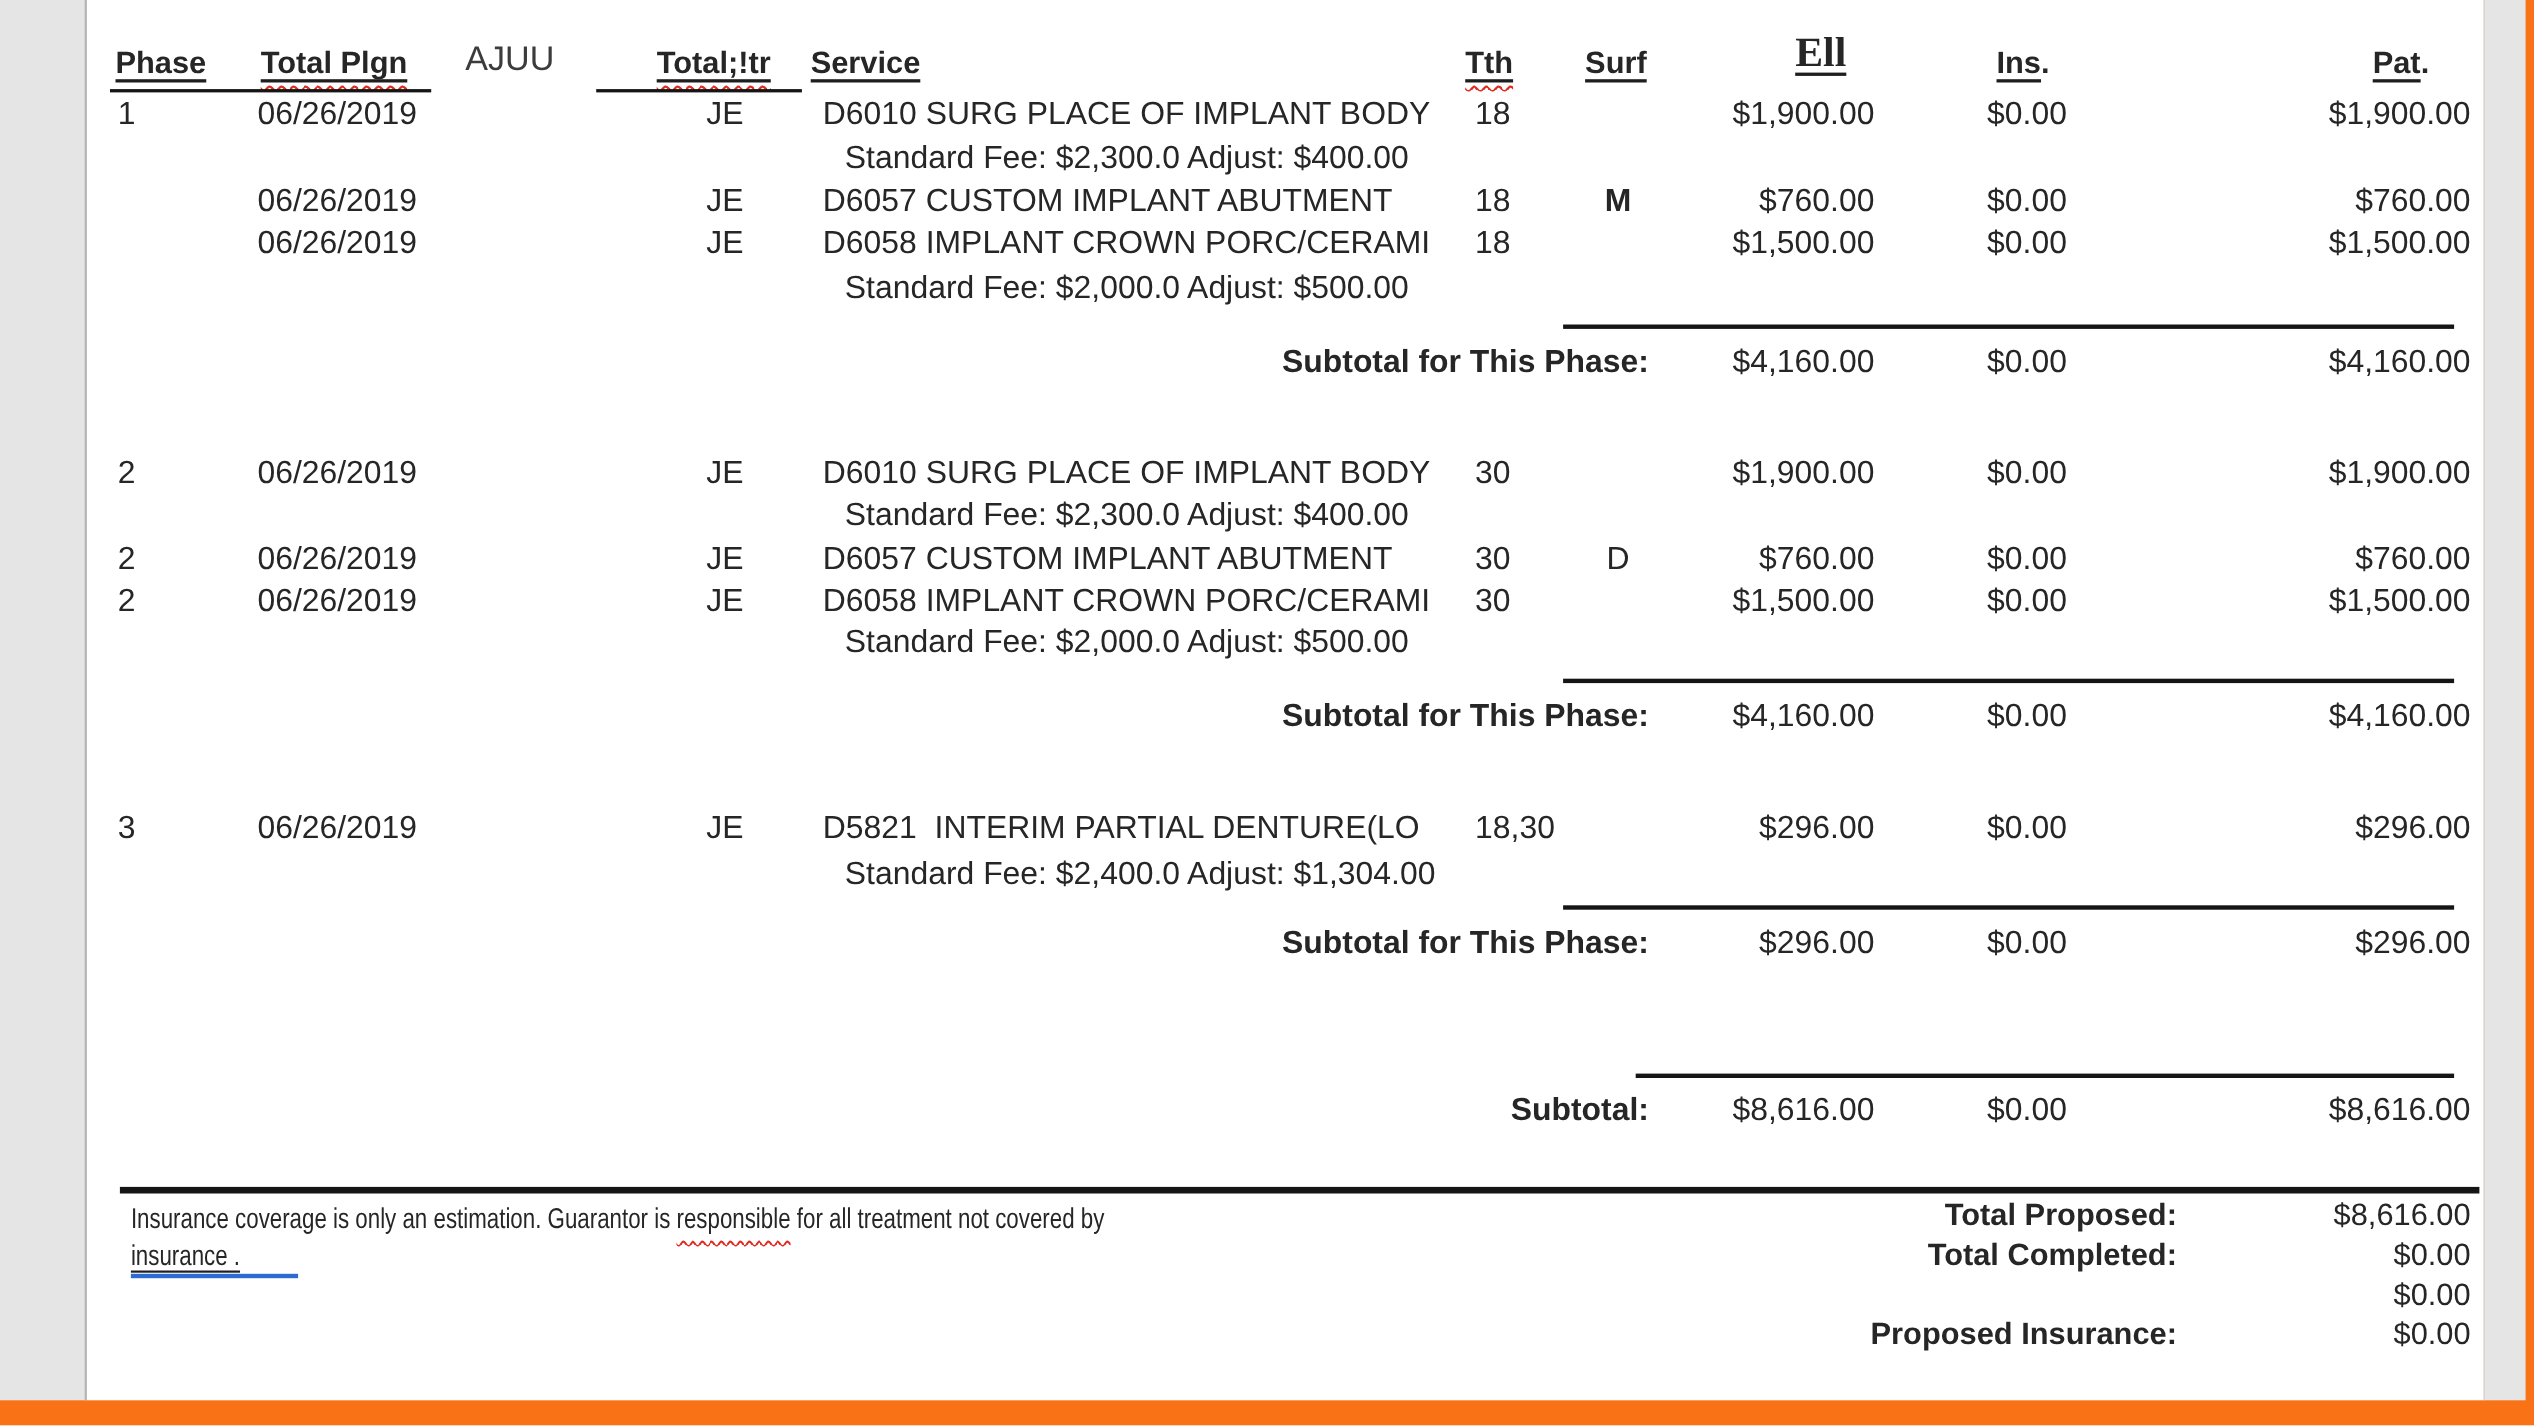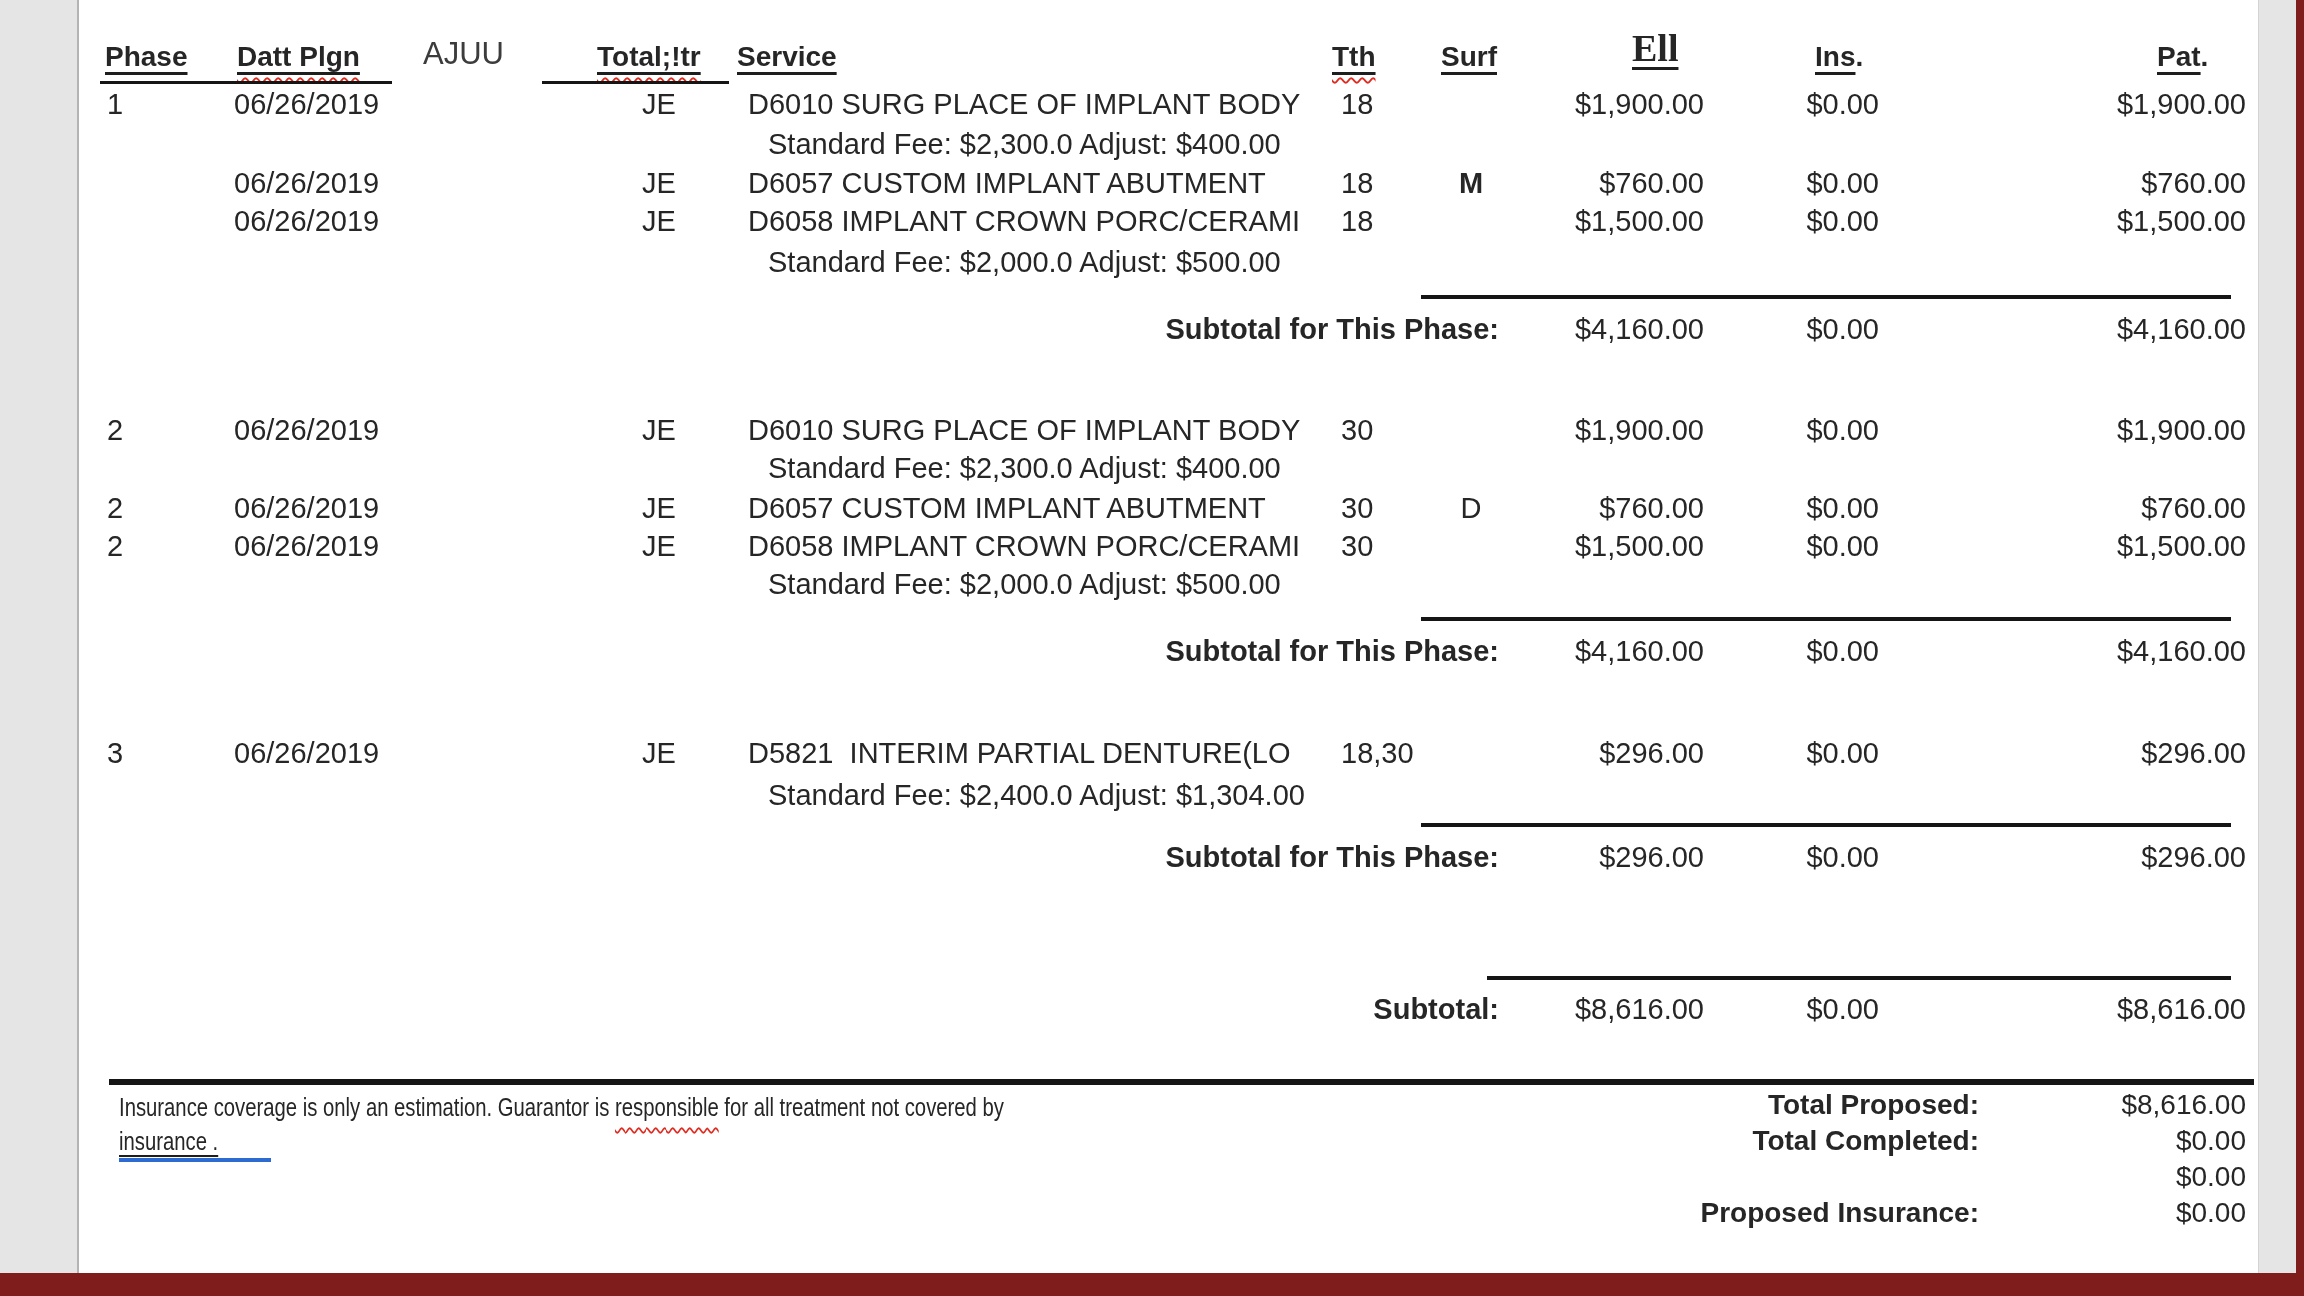--- a/index.html
+++ b/index.html
@@ -1,16 +1,16 @@
 <!DOCTYPE html>
 <html><head>
 <meta charset="utf-8">
 <style>
   html,body{margin:0;padding:0;background:#fff;}
-  .screen{position:relative;width:2304px;height:1296px;background:#7f1d1d;overflow:hidden;
+  .screen{position:relative;width:2304px;height:1296px;background:#f97316;overflow:hidden;
           font-family:"Liberation Sans","DejaVu Sans",sans-serif;color:#262626;}
   .gutter-left{position:absolute;left:0;top:0;width:77px;height:1273px;background:#e5e5e5;border-right:2px solid #b3b3b3;}
   .scroll-strip{position:absolute;left:2258px;top:0;width:37px;height:1273px;background:#e5e5e5;border-left:1px solid #d4d4d4;}
   .page{position:absolute;left:79px;top:0;width:2179px;height:1273px;background:#ffffff;}
   .row{position:absolute;left:0;width:100%;height:36px;}
   .cell{position:absolute;top:0;white-space:pre;font-size:29px;line-height:34px;}
   .b{font-weight:700;}
   .hdr{position:absolute;top:40px;white-space:pre;font-size:28px;line-height:34px;font-weight:700;}
   .u{text-decoration:underline;text-decoration-thickness:3px;text-underline-offset:6px;text-decoration-color:#1e1e1e;}
   .u2{text-decoration:underline;text-decoration-thickness:2px;text-underline-offset:5px;text-decoration-color:#1e1e1e;}
@@ -40,21 +40,21 @@
 </style>
 </head>
 <body>
 
 <div class="screen">
   <div class="gutter-left"></div>
 
   <div class="page">
 
     <div class="hdr" style="left:26px"><span class="u">Phase</span></div>
-    <div class="hdr" style="left:158px"><span class="u"><span class="sq">Datt Plgn</span></span></div>
+    <div class="hdr" style="left:158px"><span class="u"><span class="sq">Total Plgn</span></span></div>
     <div class="hdr ajuu" style="left:344px">AJUU</div>
     <div class="hdr" style="left:518px"><span class="u"><span class="sq">Total;!tr</span></span></div>
     <div class="hdr" style="left:658px"><span class="u">Service</span></div>
     <div class="hdr" style="left:1253px"><span class="u"><span class="sq">Tth</span></span></div>
     <div class="hdr" style="left:1362px"><span class="u">Surf</span></div>
     <div class="hdr ell" style="left:1553px"><span class="u">Ell</span></div>
     <div class="hdr" style="left:1736px"><span class="u">Ins</span><span>.</span></div>
     <div class="hdr" style="left:2078px"><span class="u">Pat</span><span>.</span></div>
 
     <div class="hline group-rule" style="left:21px;width:292px"></div>

